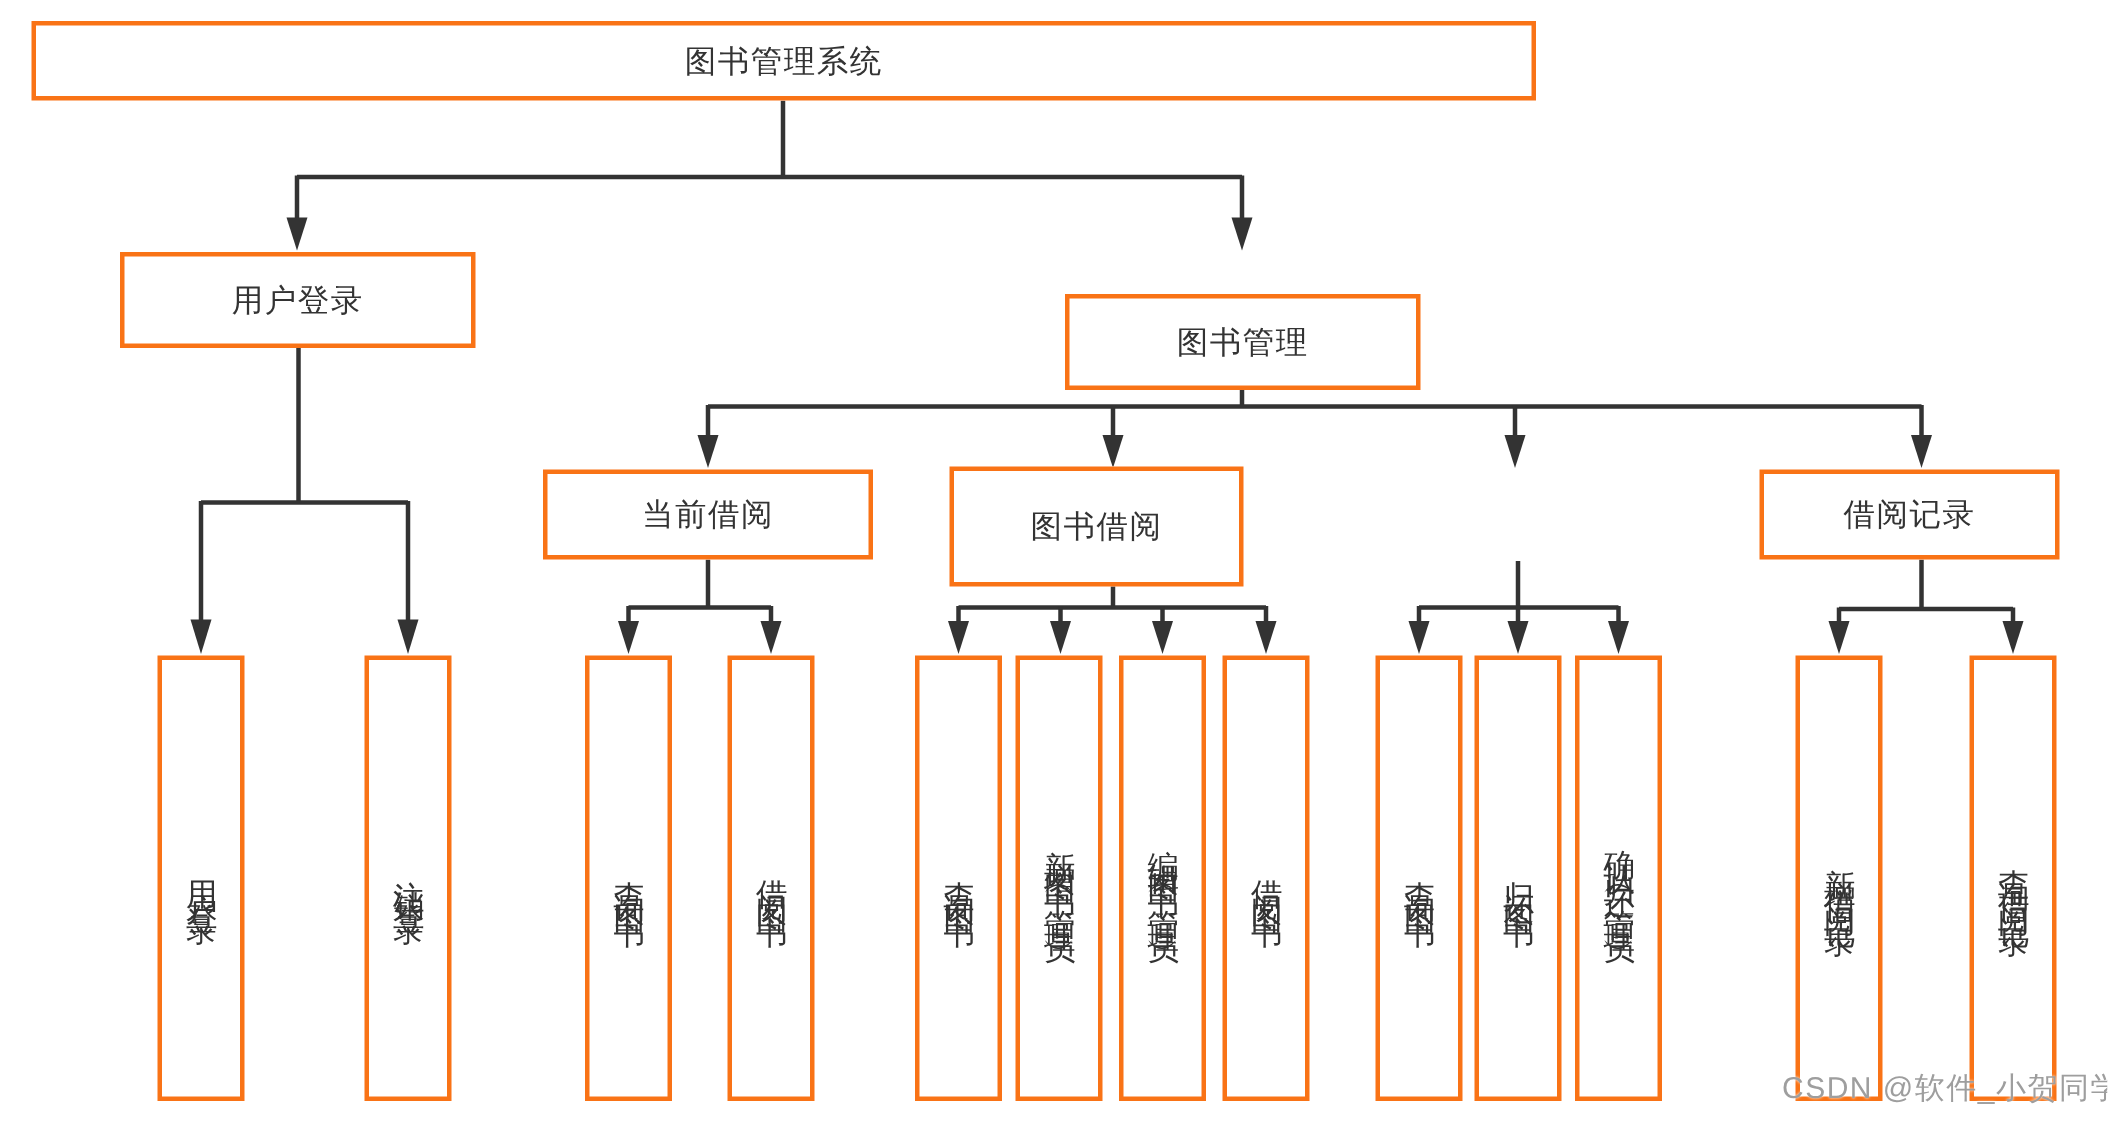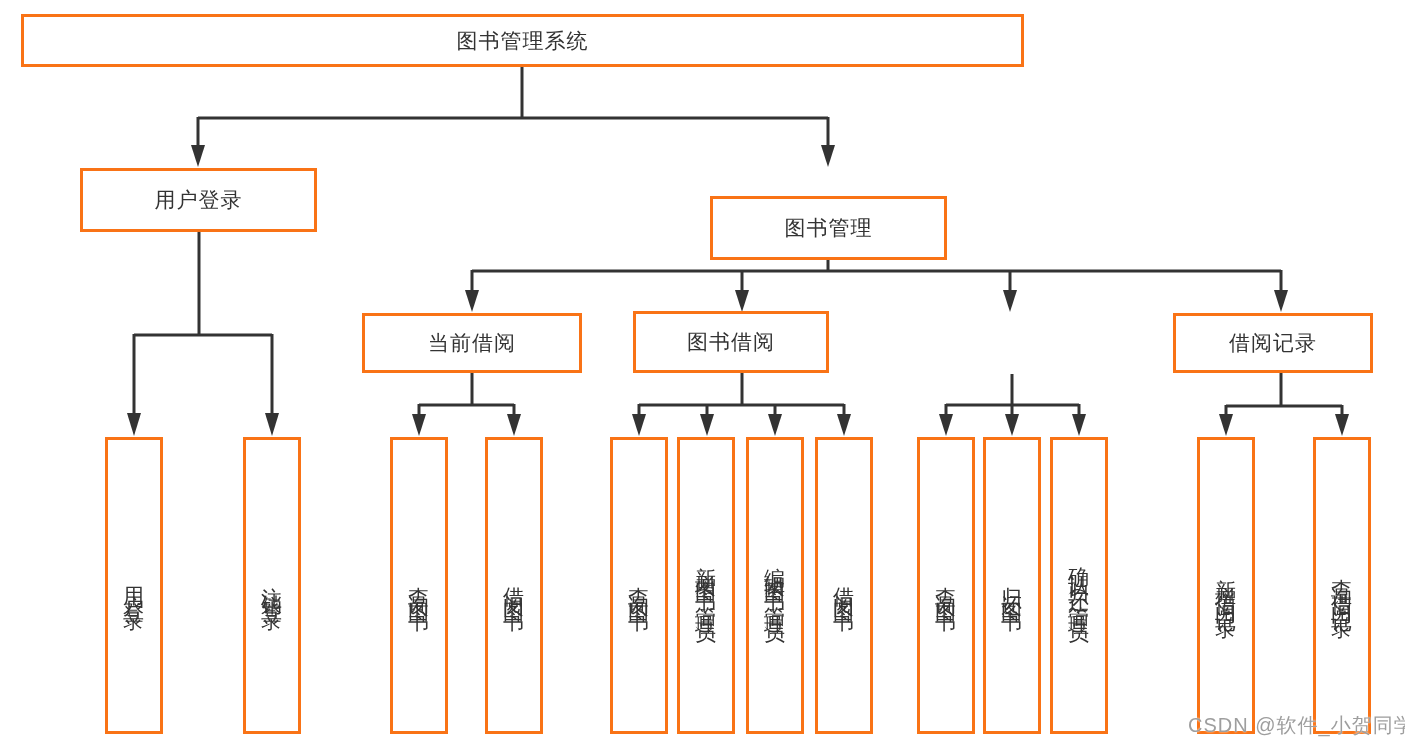--- a/index.html
+++ b/index.html
@@ -34,21 +34,21 @@
     text-orientation: mixed;
     letter-spacing: 8px;
     line-height: 1;
     white-space: nowrap;
   }
   
   .n-root  { left: 21px;   top: 14px;  width: 1003px; height: 53px; }
   .n-l2a   { left: 80px;   top: 168px; width: 237px;  height: 64px; }
   .n-l2b   { left: 710px;  top: 168px; width: 237px;  height: 64px; margin-top: 28px; }
   .n-l3a   { left: 362px;  top: 313px; width: 220px;  height: 60px; }
-  .n-l3b   { left: 633px;  top: 311px; width: 196px;  height: 62px; }
+  .n-l3b   { left: 633px;  top: 311px; width: 196px;  height: 80px; }
   .n-l3c   { left: 903px;  top: 313px; width: 218px;  height: 61px; }
   .n-l3d   { left: 1173px; top: 313px; width: 200px;  height: 60px; }
   
   .leaf { top: 437px; width: 58px; height: 297px; }
   .x105  { left: 105px; }  .x243  { left: 243px; }
   .x390  { left: 390px; }  .x485  { left: 485px; }
   .x610  { left: 610px; }  .x677  { left: 677px; }
   .x746  { left: 746px; }  .x815  { left: 815px; }
   .x917  { left: 917px; }  .x983  { left: 983px; }
   .x1050 { left: 1050px; }

